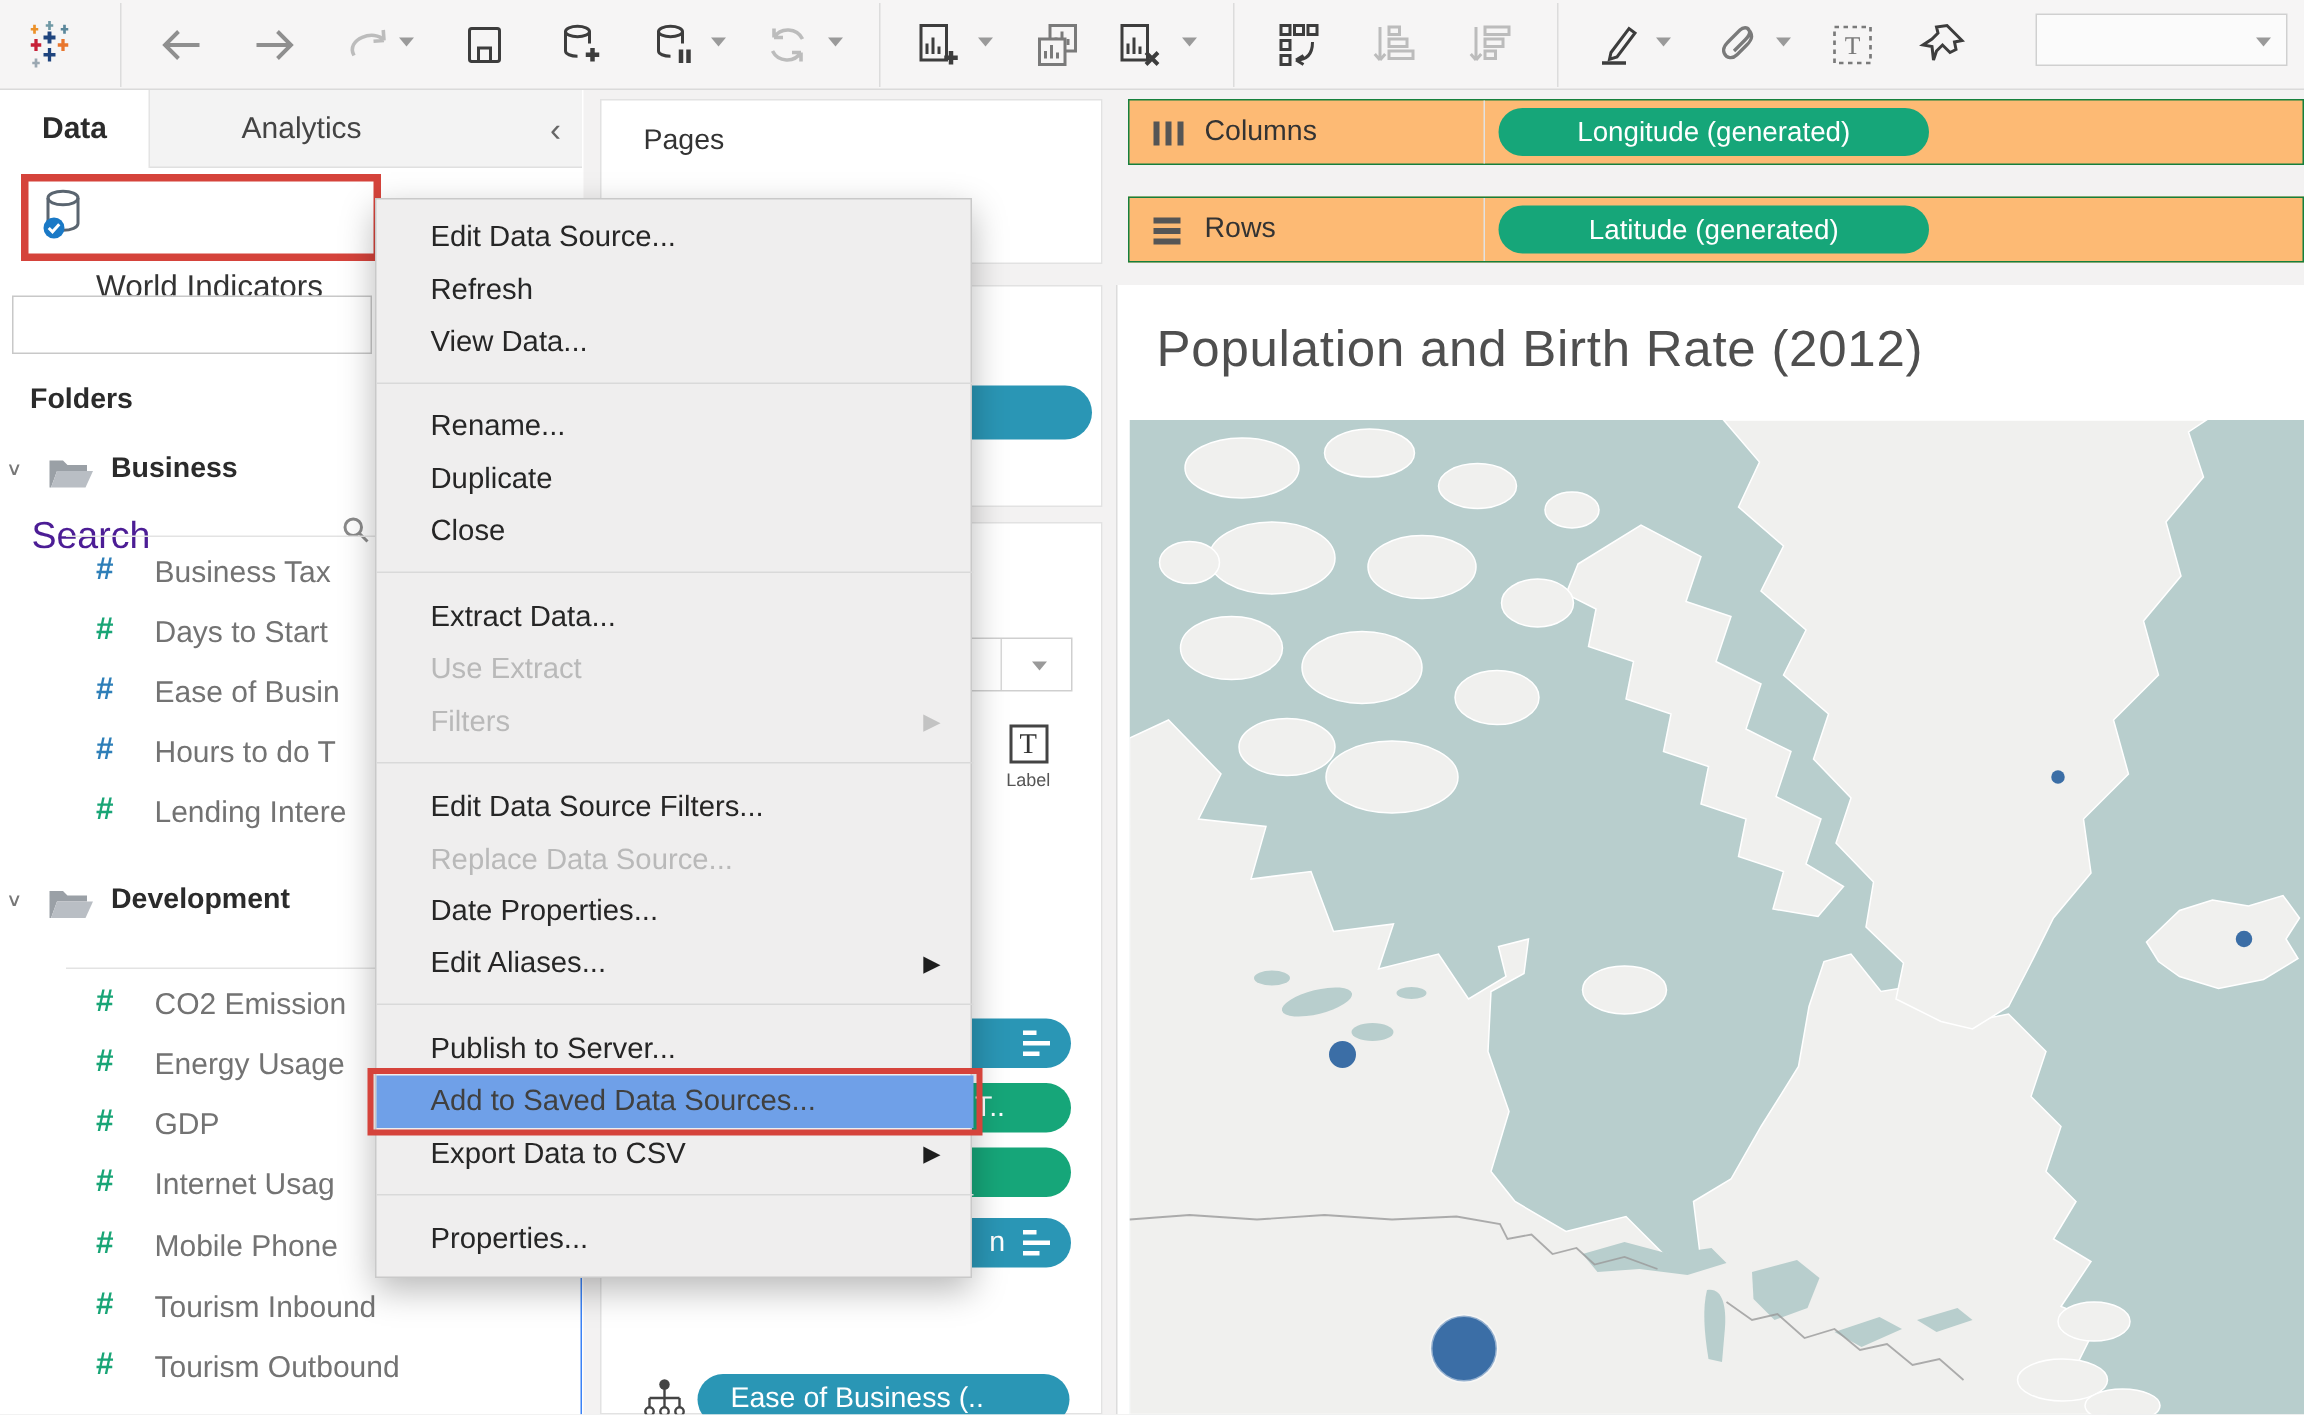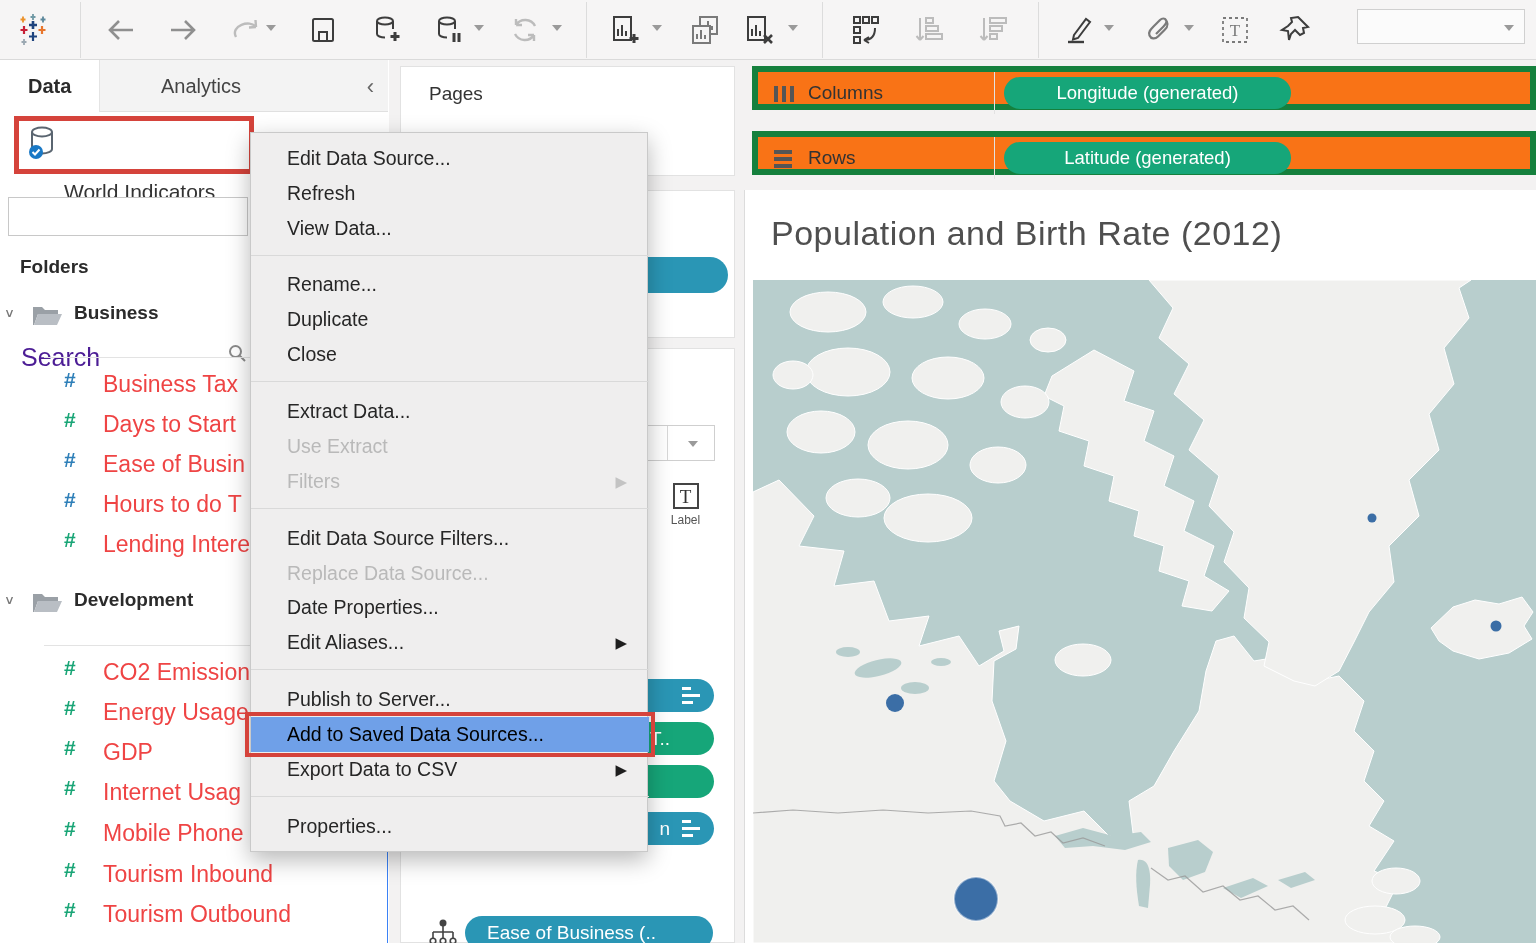--- a/index.html
+++ b/index.html
@@ -34,21 +34,21 @@
   #search-icon{position:absolute;left:218px;top:145px;}
   #folders-label{position:absolute;left:20px;top:196px;font-size:19px;font-weight:bold;color:#2b2b2b;}
   .folder-row{position:absolute;left:0;width:388px;height:40px;}
   .folder-chev{position:absolute;left:4px;top:8px;font-size:15px;color:#777;transform:scaleY(.8);}
   .folder-ic{position:absolute;left:30px;top:4px;}
   .folder-name{position:absolute;left:74px;top:6px;font-size:19px;font-weight:bold;color:#2b2b2b;}
   .divider{position:absolute;left:44px;width:344px;height:1px;background:#e3e3e3;}
   .field-row{position:absolute;left:0;width:388px;height:40px;white-space:nowrap;overflow:hidden;}
   .num-ic{position:absolute;left:64px;top:5px;font-size:21px;font-weight:bold;}
   .num-blue{color:#2e7fb8}.num-green{color:#19a576}
-  .field-label{position:absolute;left:103px;top:8px;font-size:23px;color:#ef4444;}
+  .field-label{position:absolute;left:103px;top:8px;font-size:20px;color:#737373;}
 
   
   #cards-bg{left:389px;top:60px;width:355px;height:883px;background:#f3f2f2;}
   .card{position:absolute;background:#fff;border:1px solid #e2e2e2;}
   .card-title{position:absolute;left:28px;top:16px;font-size:19px;color:#333;}
   #filter-pill{position:absolute;left:30px;top:66px;width:297px;height:36px;border-radius:18px;background:#2a96b5;}
   #marktype-dd{position:absolute;left:12px;top:76px;width:302px;height:36px;background:#fff;border:1px solid #cfcfcf;}
   #marktype-dd .dd-div{position:absolute;right:46px;top:0;width:1px;height:34px;background:#d8d8d8;}
   #marktype-dd .caret{right:16px;top:15px;}
   #label-btn{position:absolute;left:246px;top:126px;width:77px;height:80px;text-align:center;}
@@ -64,21 +64,21 @@
   .sort-badge i:nth-child(1){top:0;width:9px;}
   .sort-badge i:nth-child(2){top:7px;width:18px;}
   .sort-badge i:nth-child(3){top:14px;width:11px;}
   .detail-row{position:absolute;left:0;width:335px;height:34px;}
   .hier-ic{position:absolute;left:28px;top:2px;}
   .dpill{position:absolute;left:64px;top:0;width:248px;height:34px;border-radius:17px;background:#2a96b5;
          color:#fff;font-size:19px;line-height:34px;padding-left:22px;white-space:nowrap;overflow:hidden;}
 
   
   #shelf-bg{left:744px;top:60px;width:792px;height:130px;background:#f3f2f2;}
-  .shelf{position:absolute;left:8px;width:784px;height:44px;background:#f97316;border:6px solid #15803d;}
+  .shelf{position:absolute;left:8px;width:784px;height:44px;background:#fdba74;border:1px solid #15803d;}
   .shelf-ic{position:absolute;left:14px;top:11px;}
   .shelf-label{position:absolute;left:50px;top:10px;font-size:19px;color:#333;}
   .shelf-div{position:absolute;left:236px;top:0;width:1px;height:42px;background:#e2e2e2;}
   .shelf-pill{position:absolute;left:246px;top:5px;width:287px;height:32px;border-radius:16px;background:#16a679;
               color:#fff;font-size:18.5px;line-height:32px;text-align:center;}
 
   
   #worksheet{left:744px;top:190px;width:792px;height:753px;background:#fff;border-left:1px solid #dcdcdc;}
   #map-title{position:absolute;left:26px;top:24px;font-size:34px;font-weight:300;color:#4f4f4f;letter-spacing:.5px;}
   #map{position:absolute;left:8px;top:90px;width:784px;height:663px;}
@@ -86,21 +86,21 @@
   .map-dot.big{stroke:rgba(255,255,255,.45);stroke-width:2;}
 
   
   #menu{left:250px;top:132px;width:398px;height:720px;background:#efeeee;border:1px solid #c9c9c9;
         box-shadow:0 8px 22px rgba(0,0,0,.28);}
   .mi{position:absolute;left:0;width:398px;height:35px;line-height:35px;padding-left:36px;
       font-size:19.5px;color:#262626;white-space:nowrap;}
   .mi.disabled{color:#b9b9b9;}
   .mi.submenu::after{content:"\25B6";position:absolute;right:22px;top:0;font-size:15px;color:#1e1e1e;}
   .mi.disabled.submenu::after{color:#c3c3c3;}
-  .mi.highlight{background:#6fa0e8;color:#000000;}
+  .mi.highlight{background:#6fa0e8;color:#404040;}
   .msep{position:absolute;left:0;width:398px;height:1px;background:#d9d9d9;}
   #menu-redbox{position:absolute;left:-6px;top:579px;width:410px;height:45px;border:4px solid #d5433b;}
 </style>
 </head>
 <body>
 
 <div id="app">
 
   <div id="toolbar" class="abs">
     <div class="tbicon" style="left:16px">

